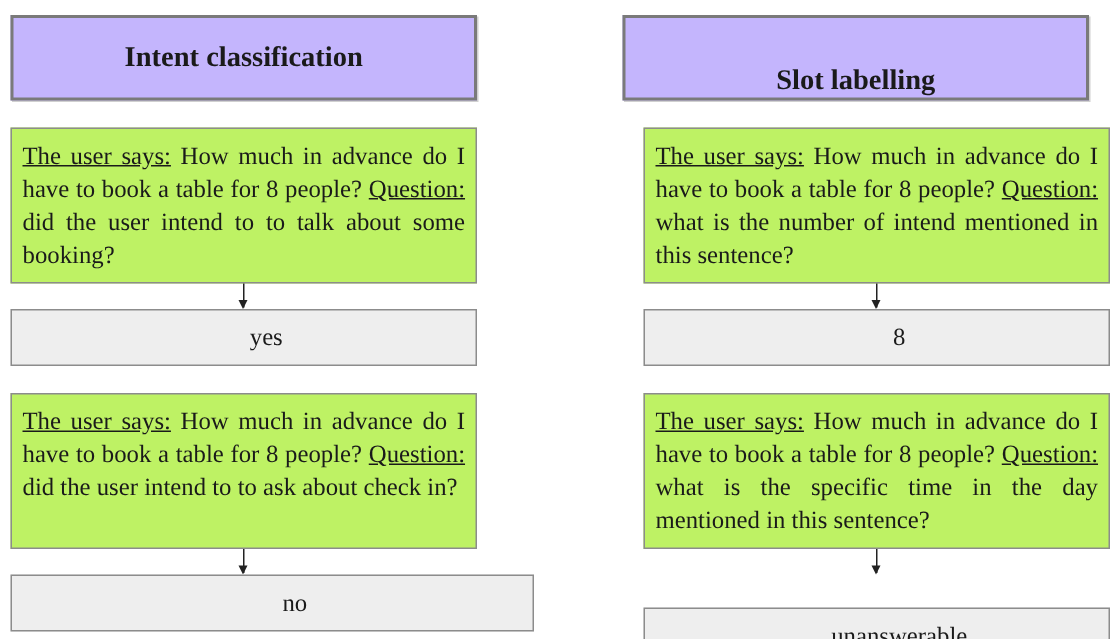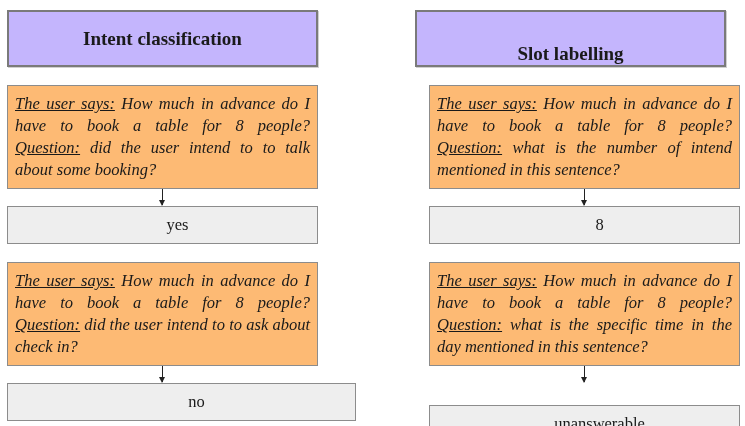--- a/index.html
+++ b/index.html
@@ -1,22 +1,22 @@
 <!DOCTYPE html>
 <html><head>
 <meta charset="utf-8">
 <style>
   html, body { margin: 0; padding: 0; background: #ffffff; }
   body { width: 745px; height: 426px; position: relative; overflow: hidden;
          font-family: "Liberation Serif", "DejaVu Serif", serif; color: #1a1a1a; }
   .box { position: absolute; box-sizing: border-box; }
   .header { background: #c4b5fd; border: 2px solid #7a7a7a; box-shadow: 1px 1px 0 #d0d0d0;
             display: flex; align-items: center; justify-content: center; font-size: 19px; font-weight: bold; }
-  .qbox { background: #fdba74; border: 1.5px solid #8c8c8c; padding: 7px 7px 16px 7px;
-          font-size: 16.5px; line-height: 22px; text-align: justify; font-style: italic; }
+  .qbox { background: #bef264; border: 1.5px solid #8c8c8c; padding: 7px 7px 16px 7px;
+          font-size: 16.5px; line-height: 22px; text-align: justify; }
   .abox { background: #eeeeee; border: 1.5px solid #8c8c8c; display: flex;
           align-items: center; justify-content: center; font-size: 16.5px; padding-left: 30px; }
   .lbl { text-decoration: underline; }
   .arrow { position: absolute; width: 1px; background: #222; }
   .arrow::after { content: ""; position: absolute; left: -3px; bottom: -1px;
                   border-left: 3.5px solid transparent; border-right: 3.5px solid transparent;
                   border-top: 6px solid #222; }
 </style>
 </head>
 <body>

